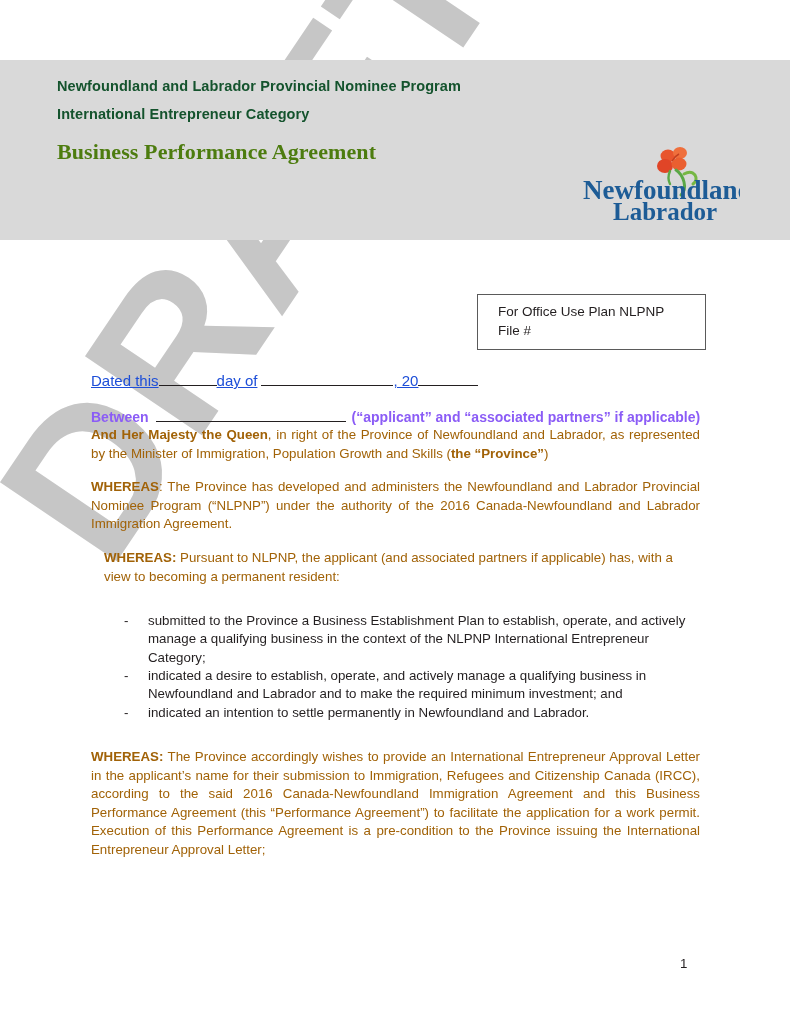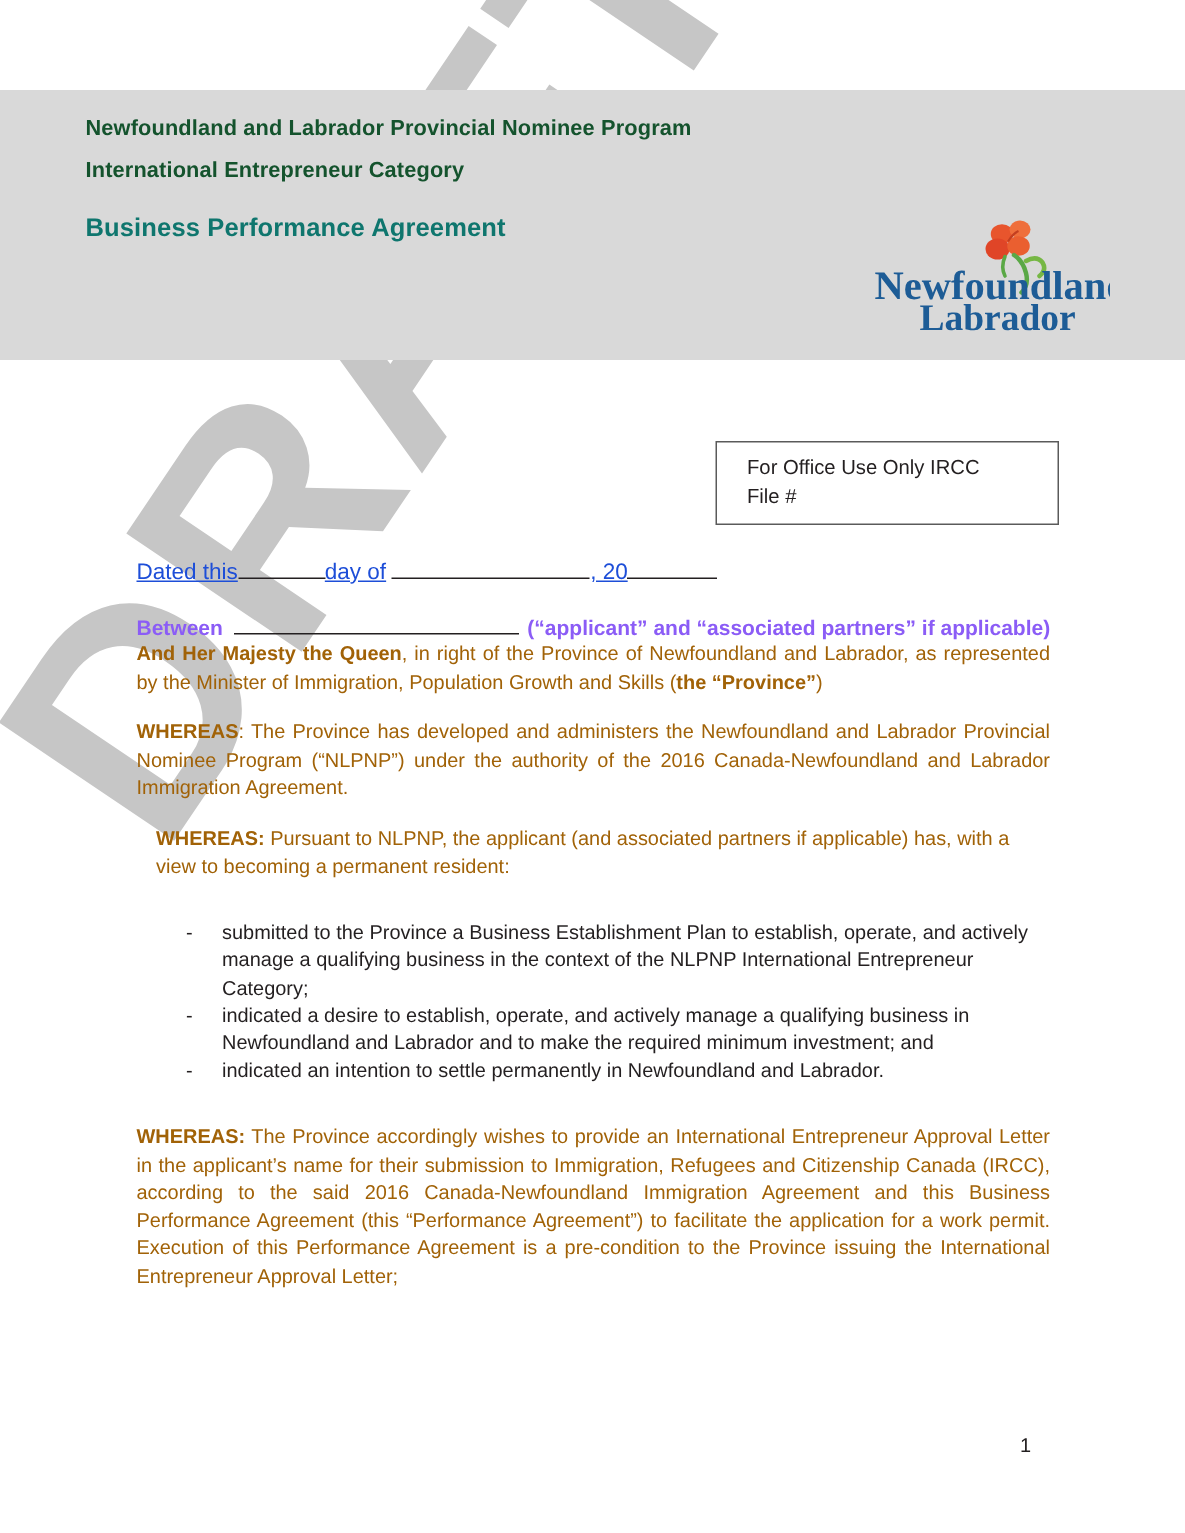--- a/index.html
+++ b/index.html
@@ -66,27 +66,28 @@
   }
   .hdr-line1, .hdr-line2 {
     font-size: 14.5px;
     font-weight: 700;
     line-height: 28px;
     color: #14532d;
     letter-spacing: 0.1px;
     white-space: nowrap;
   }
   .hdr-title {
-    font-size: 17px;
+    font-size: 22px;
     font-weight: 700;
     line-height: 34px;
     margin-top: 7px;
-    color: #0f766e;
+    color: #4d7c0f;
     letter-spacing: 0.1px;
     white-space: nowrap;
+    font-family: Liberation Serif, serif;
   }
 
   
   #logo {
     position: absolute;
     left: 580px;
     top: 144px;
     width: 160px;
     height: 80px;
     z-index: 12;
@@ -220,21 +221,21 @@
         <path d="M104 30 q7 -4 11 1 q3 5 -2 9" stroke="#76b744" stroke-width="3" fill="none" stroke-linecap="round"></path>
         <path d="M90 27 q-3 7 0 13" stroke="#5aa846" stroke-width="2.4" fill="none" stroke-linecap="round"></path>
       </g>
 
       <text x="3" y="55" font-family="'Liberation Serif', serif" font-size="27" font-weight="700" fill="#1d5c96">Newfoundland</text>
       <text x="33" y="76" font-family="'Liberation Serif', serif" font-size="25" font-weight="700" fill="#1d5c96">Labrador</text>
     </svg>
   </div>
 
   <div id="office-box">
-    <div class="ob-line first">For Office Use Only IRCC</div>
+    <div class="ob-line first">For Office Use Plan NLPNP</div>
     <div class="ob-line">File #</div>
   </div>
 
   <div id="content">
 
     <div class="row-dated">
       <span>Dated this</span><span class="fill-line" style="width:58px"></span><span>day of</span><span class="fill-line" style="width:132px; margin-left:4px"></span><span>, 20</span><span class="fill-line" style="width:60px"></span>
     </div>
 
     <div class="row-between">

